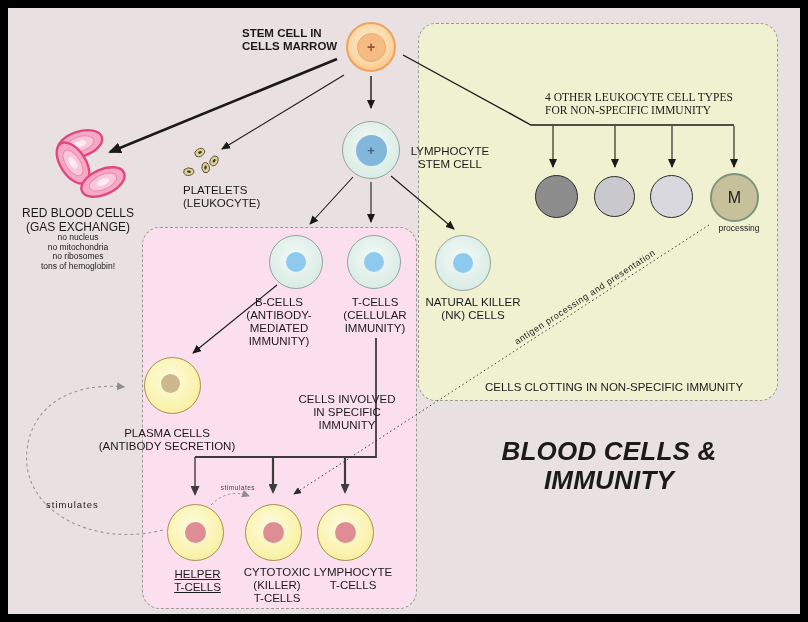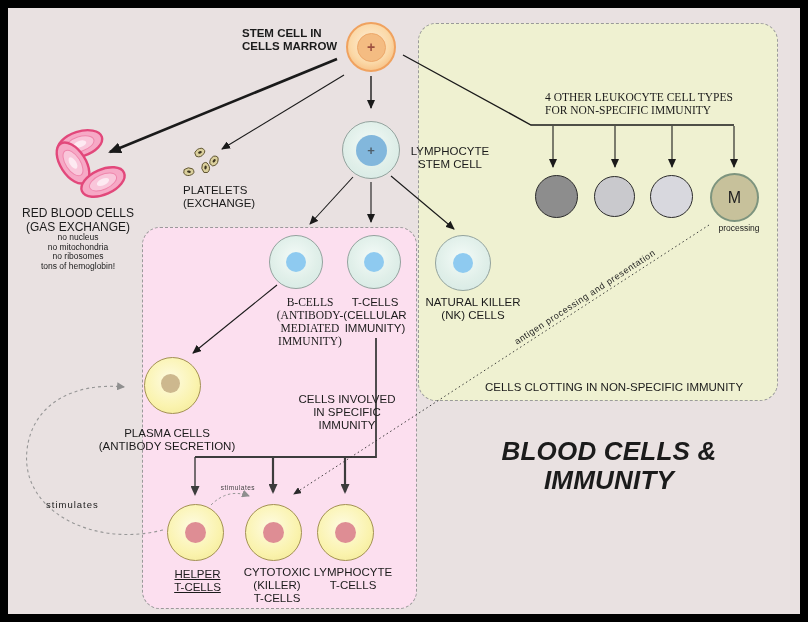--- a/index.html
+++ b/index.html
@@ -181,25 +181,25 @@
 CELLS MARROW</div>
   <div class="label ctr" style="left:406px; top:145px; width:88px;">LYMPHOCYTE
 STEM CELL</div>
   <div class="label ctr" style="left:8px; top:233px; width:140px; font-size:8.5px;">no nucleus
 no mitochondria
 no ribosomes
 tons of hemoglobin!</div>
   <div class="label ctr" style="left:8px; top:207px; width:140px; font-size:12px;">RED BLOOD CELLS
 (GAS EXCHANGE)</div>
   <div class="label" style="left:183px; top:184px; width:90px;">PLATELETS
-(EXCHANGE)</div>
+(LEUKOCYTE)</div>
   <div class="label" style="left:545px; top:91px; width:220px;font-family:Liberation Serif, serif;">4 OTHER LEUKOCYTE CELL TYPES
 FOR NON-SPECIFIC IMMUNITY</div>
   <div class="label ctr" style="left:703px; top:224px; width:72px; font-size:8.5px;">processing</div>
-  <div class="label ctr" style="left:268px; top:296px; width:84px;font-family:Liberation Serif, serif;">B-CELLS
+  <div class="label ctr" style="left:237px; top:296px; width:84px;">B-CELLS
 (ANTIBODY-
 MEDIATED
 IMMUNITY)</div>
   <div class="label ctr" style="left:333px; top:296px; width:84px;">T-CELLS
 (CELLULAR
 IMMUNITY)</div>
   <div class="label ctr" style="left:415px; top:296px; width:116px;">NATURAL KILLER
 (NK) CELLS</div>
   <div class="label ctr" style="left:86px; top:427px; width:162px;">PLASMA CELLS
 (ANTIBODY SECRETION)</div>

